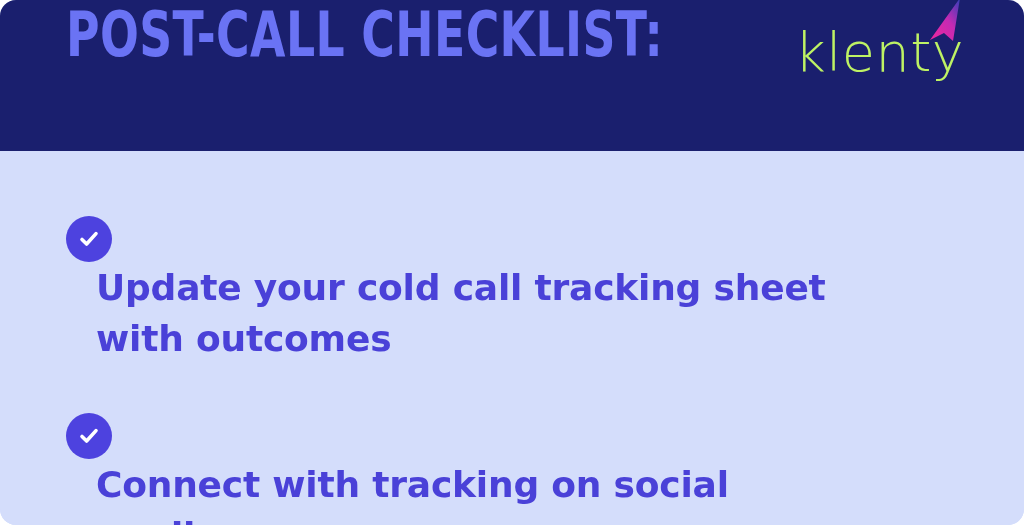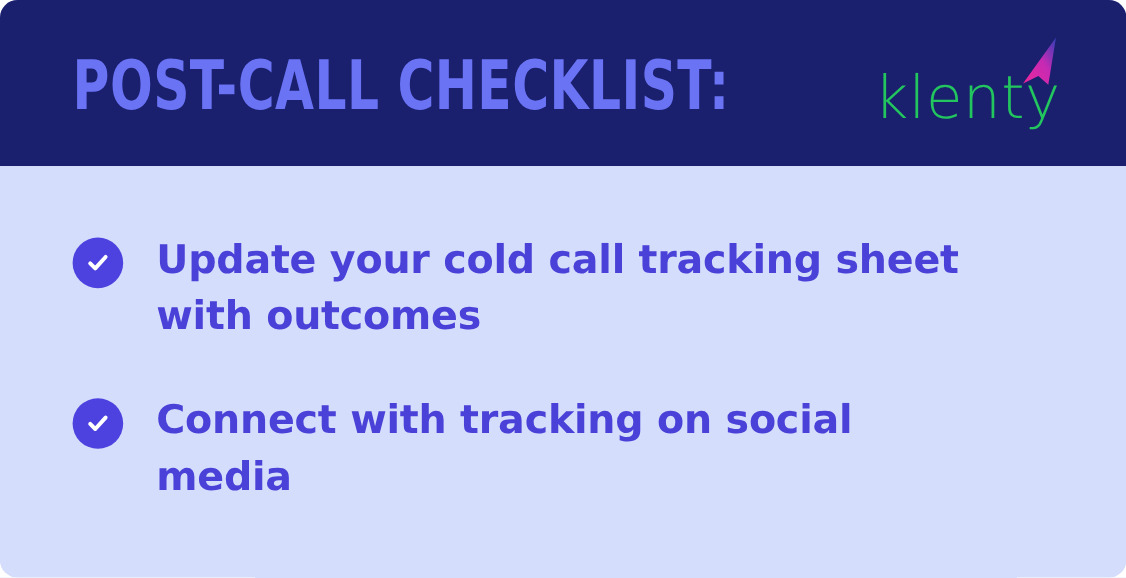--- a/index.html
+++ b/index.html
@@ -26,21 +26,20 @@
 
   
   .header {
     position: absolute;
     left: 0;
     top: 0;
     width: 1024px;
     height: 151px;
     background: #1a1f6e;
     display: flex;
-    align-items: center;
     justify-content: space-between;
     padding: 0 58px 0 66px;
     box-sizing: border-box;
   }
 
   .header-title {
     font-family: "DejaVu Sans Condensed", "Liberation Sans Narrow", "Liberation Sans", sans-serif;
     font-weight: 700;
     font-size: 62px;
     line-height: 1;
@@ -60,21 +59,21 @@
     display: flex;
     align-items: flex-end;
     height: 80px;
     padding-right: 4px;
   }
   .logo-wordmark {
     font-family: "DejaVu Sans", sans-serif;
     font-weight: 300;
     font-size: 54px;
     line-height: 1;
-    color: #22c55e;
+    color: #bef264;
     letter-spacing: 0.5px;
     white-space: nowrap;
   }
   .logo-arrow {
     position: absolute;
     right: 2px;
     top: -4px;
     width: 46px;
     height: 58px;
     pointer-events: none;
@@ -95,20 +94,21 @@
   .checklist {
     list-style: none;
     margin: 0;
     padding: 0;
   }
 
   .check-item {
     display: flex;
     align-items: flex-start;
     margin-bottom: 44px;
+    flex-direction: column;
   }
   .check-item:last-child {
     margin-bottom: 0;
   }
 
   .check-icon {
     flex: 0 0 auto;
     width: 46px;
     height: 46px;
     border-radius: 50%;

